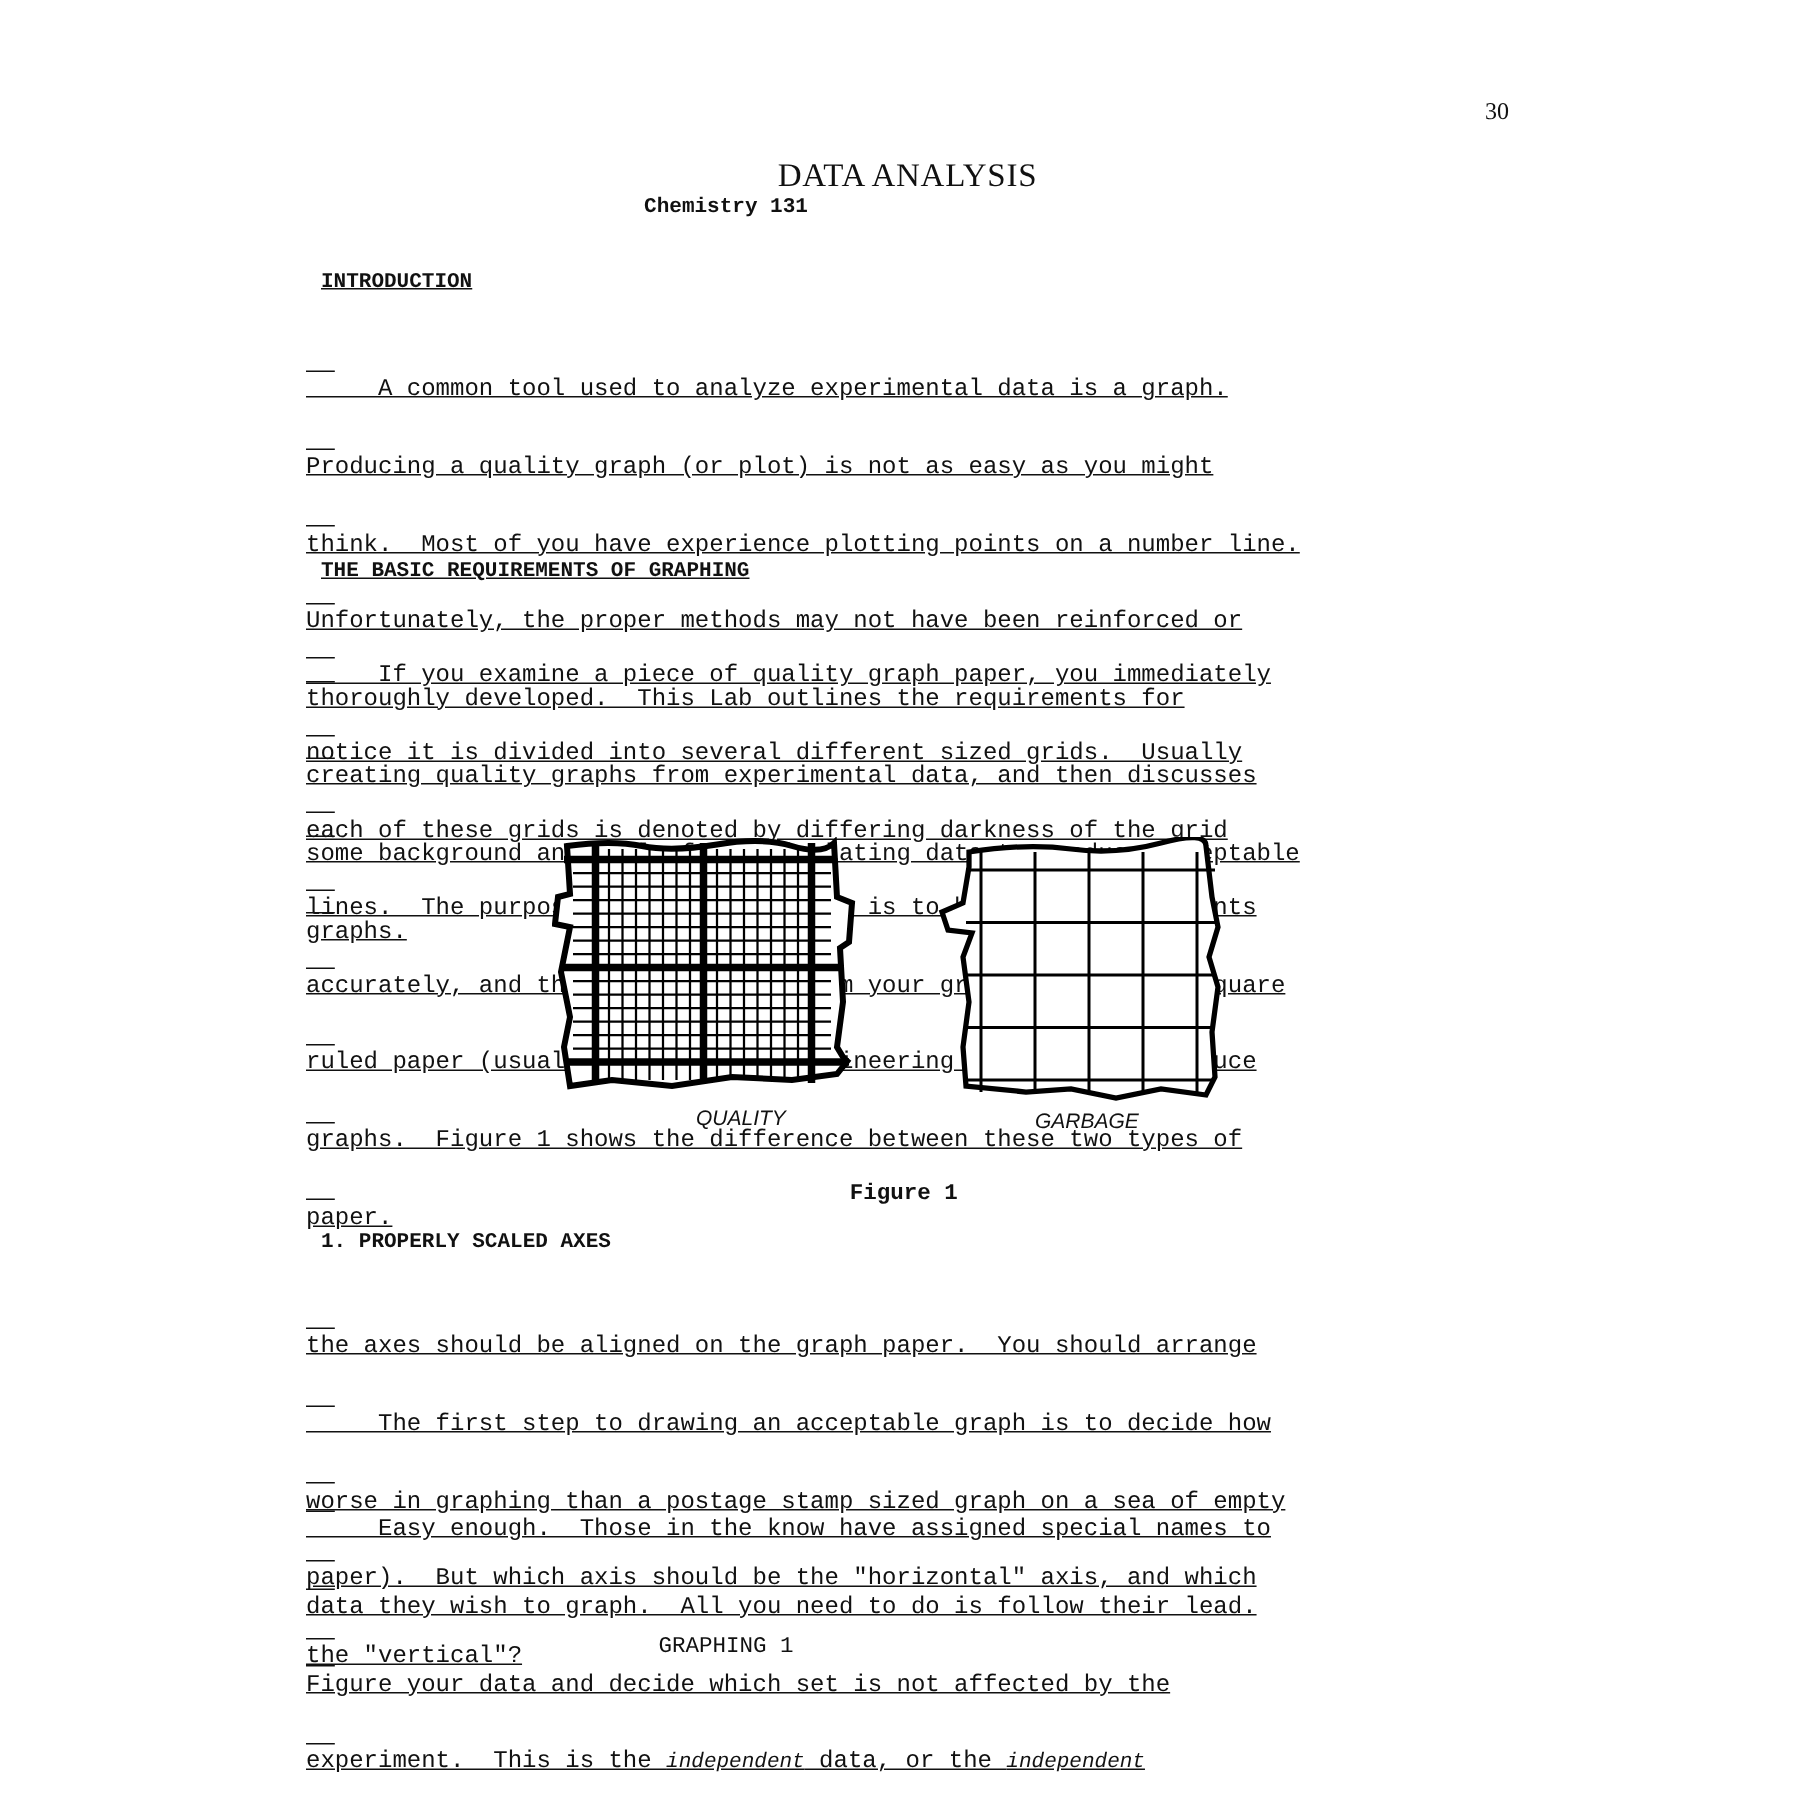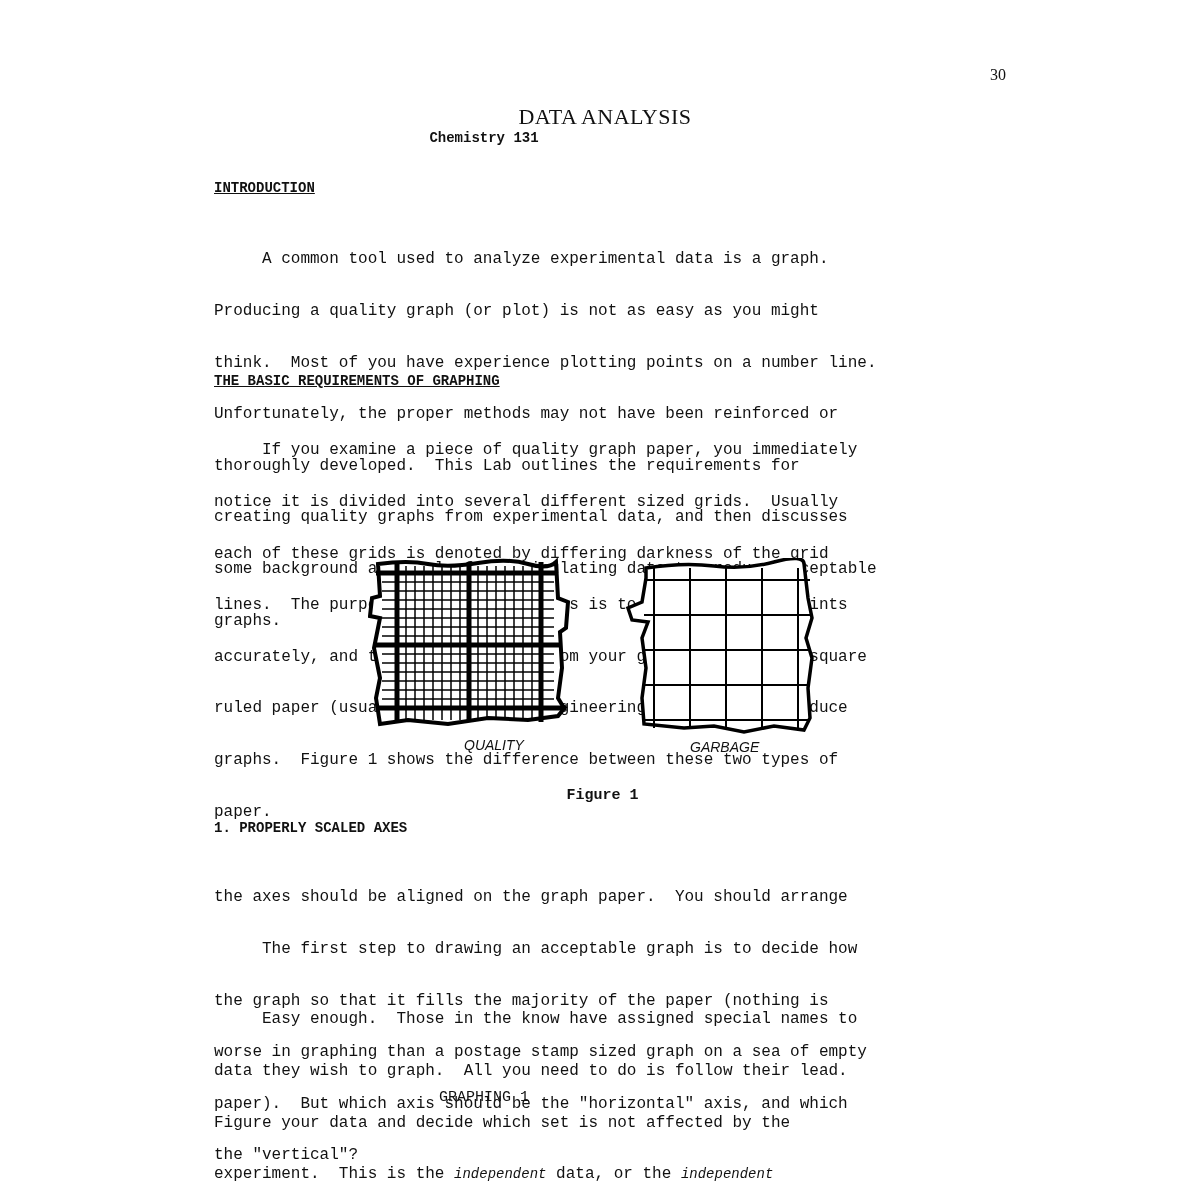--- a/index.html
+++ b/index.html
@@ -5,21 +5,21 @@
     html, body { margin: 0; padding: 0; }
     body {
       width: 1200px; height: 1200px; background: #ffffff; position: relative; overflow: hidden;
       font-family: "Liberation Mono", "DejaVu Sans Mono", monospace; color: #111;
     }
     .page-num { position: absolute; left: 990px; top: 66px; font-family: "Liberation Serif", serif; font-size: 16px; }
     .title { position: absolute; left: 0; width: 1210px; top: 104px; text-align: center; font-family: "Liberation Serif", serif; font-size: 22px; letter-spacing: 0.5px; }
     .subtitle { position: absolute; left: 0; width: 968px; top: 130px; text-align: center; font-family: "Liberation Mono", monospace; font-weight: bold; font-size: 14px; }
     .heading { position: absolute; left: 214px; font-weight: bold; font-size: 14px; text-decoration: underline; }
     .heading.plain { text-decoration: none; }
-    .para { position: absolute; left: 214px; width: 790px; font-size: 16px; line-height: 17.2px; white-space: pre; margin: 0; }
+    .para { position: absolute; left: 204px; width: 790px; font-size: 16px; line-height: 17.2px; white-space: pre; margin: 0; text-decoration: underline; }
     .para i { font-style: italic; font-size: 14px; }
     .figure { position: absolute; }
     .fig-caption { position: absolute; font-family: "Liberation Sans", sans-serif; font-style: italic; font-size: 14px; }
     .fig-title { position: absolute; left: 0; width: 1205px; top: 787px; text-align: center; font-weight: bold; font-size: 15px; }
     .footer { position: absolute; left: 0; width: 968px; top: 1089px; text-align: center; font-size: 15px; }
   </style>
 </head>
 <body>
 
 <div class="page-num">30</div>
@@ -112,21 +112,20 @@
   </svg>
 </div>
 <div class="fig-caption" style="left:690px; top:739px;text-align:center;">GARBAGE</div>
 
 <div class="fig-title">Figure 1</div>
 
 <div class="heading plain" style="top:820px;">1. PROPERLY SCALED AXES</div>
 <div class="para" style="top:855px;">
   <div>the axes should be aligned on the graph paper.  You should arrange</div>
   <div>     The first step to drawing an acceptable graph is to decide how</div>
-  <div>the graph so that it fills the majority of the paper (nothing is</div>
   <div>worse in graphing than a postage stamp sized graph on a sea of empty</div>
   <div>paper).  But which axis should be the "horizontal" axis, and which</div>
   <div>the "vertical"?</div>
 </div>
 <div class="para" style="top:977px;">
   <div>     Easy enough.  Those in the know have assigned special names to</div>
   <div>data they wish to graph.  All you need to do is follow their lead.</div>
   <div>Figure your data and decide which set is not affected by the</div>
   <div><span>experiment.  This is the </span><i>independent</i><span> data, or the </span><i>independent</i></div>
 </div>

